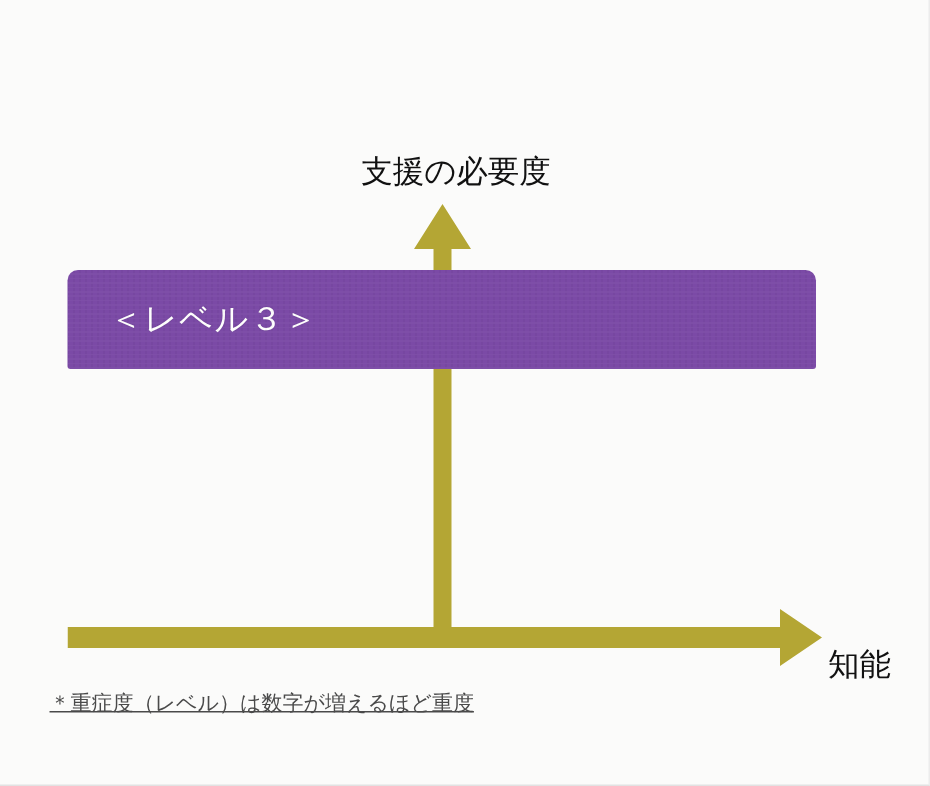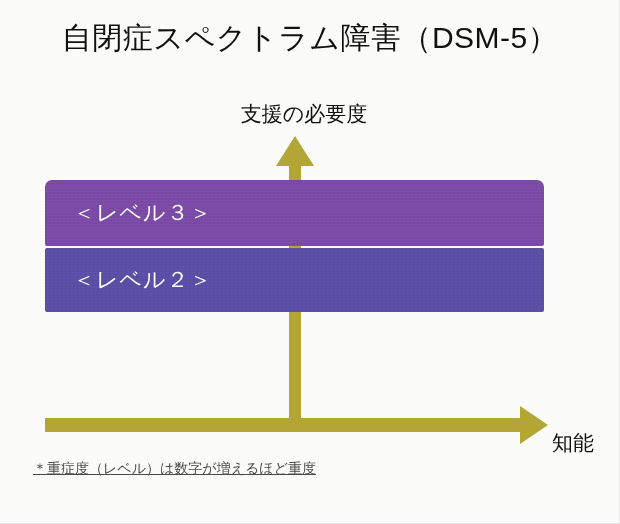--- a/index.html
+++ b/index.html
@@ -147,41 +147,37 @@
     line-height: 27px;
     white-space: nowrap;
     text-decoration: underline;
   }
 </style>
 </head>
 <body>
 
 <div id="slide" style="background: rgb(251, 251, 250);">
 
-  <div id="title">自閉症スペクトラム障害（DSM-5）</div>
 
   <div id="y-axis-label">支援の必要度</div>
 
   <svg id="v-arrow" viewBox="0 0 44 296">
     <polygon points="22,0 41,30 28,30 28,296 16,296 16,30 3,30" fill="#b4a634"></polygon>
   </svg>
 
   <svg id="h-arrow" viewBox="0 0 503 42">
     <polygon points="0,14 475,14 475,2 503,21 475,40 475,28 0,28" fill="#b4a634"></polygon>
   </svg>
 
   <div id="bands">
 
     <div class="band" id="band-3" style="background: rgb(123, 74, 166);">
       <span class="band-label">＜レベル３＞</span>
     </div>
 
-    <div class="band" id="band-2" style="background: rgb(90, 78, 166);">
-      <span class="band-label">＜レベル２＞</span>
-    </div>
 
 
   </div>
 
   <div id="x-axis-label">知能</div>
 
   <div id="footnotes">
     <div class="footnote">＊重症度（レベル）は数字が増えるほど重度</div>
   </div>
 

